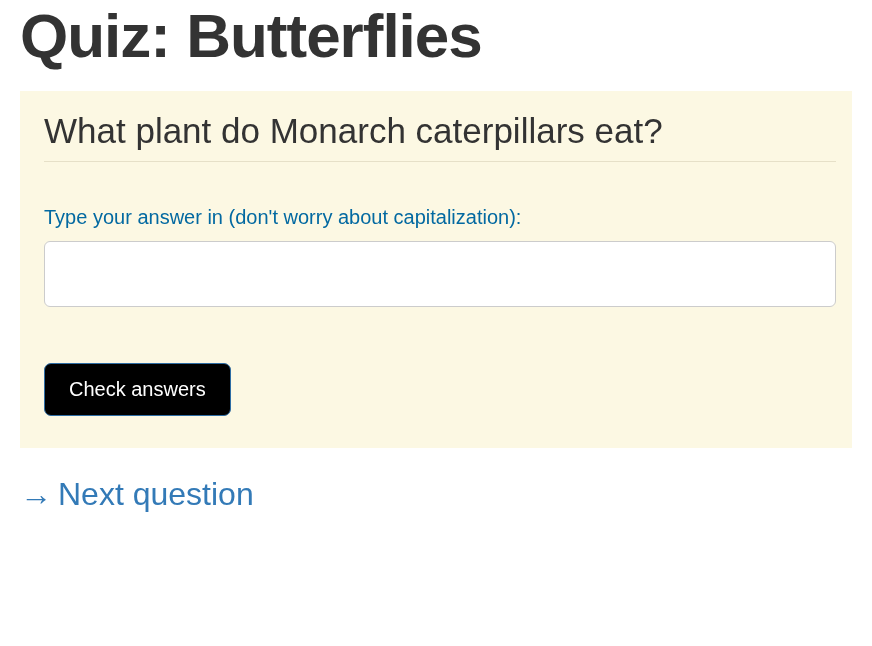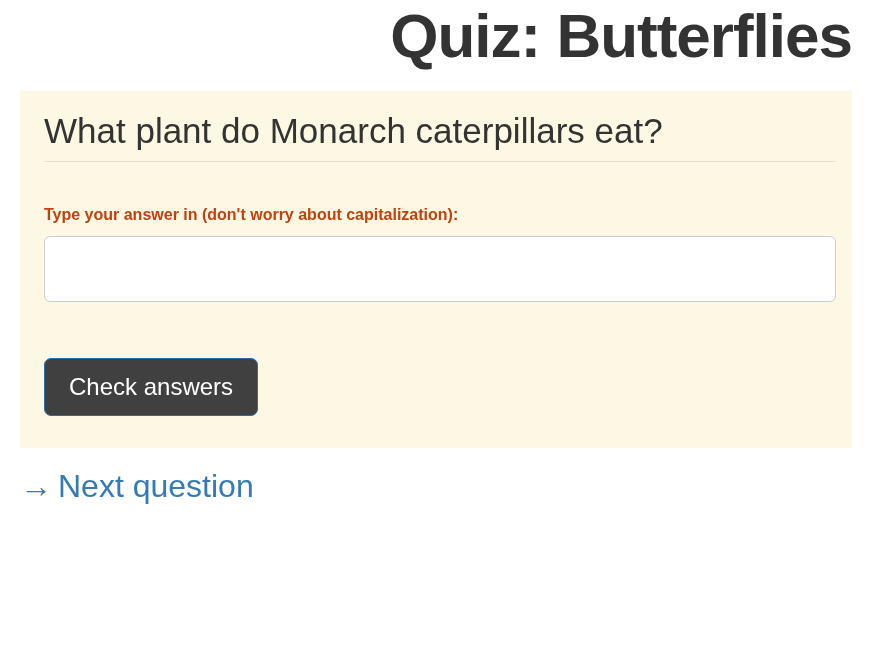--- a/index.html
+++ b/index.html
@@ -15,58 +15,57 @@
       height: 646px;
       overflow: hidden;
     }
     .page-title {
       font-size: 62px;
       font-weight: 700;
       color: #333333;
       letter-spacing: -1px;
       margin-bottom: 20px;
       margin-top: 0;
-      text-align: right;
     }
     .question-panel {
       background: #fcf8e3;
       padding: 20px 16px 32px 24px;
-      margin-bottom: 20px;
+      margin-bottom: 28px;
     }
     .question-text {
       font-size: 35px;
       font-weight: 400;
       color: #333333;
       padding-bottom: 10px;
       border-bottom: 1px solid #e6e0c8;
       margin-bottom: 44px;
     }
     .input-label {
-      font-size: 16px;
-      font-weight: 700;
-      color: #c2410c;
+      font-size: 20px;
+      font-weight: 400;
+      color: #0369a1;
       display: block;
       margin-bottom: 12px;
     }
     .answer-input {
       width: 100%;
       height: 66px;
       font-size: 22px;
       padding: 10px 14px;
       border: 1px solid #cccccc;
       border-radius: 6px;
       background: #ffffff;
       margin-bottom: 56px;
     }
     .check-button {
-      background: #404040;
+      background: #000000;
       color: #ffffff;
       border: 1px solid #2e6da4;
       border-radius: 7px;
-      font-size: 24px;
+      font-size: 20px;
       font-weight: 400;
       padding: 14px 24px;
       cursor: pointer;
     }
     .next-link {
       color: #337ab7;
       font-size: 32px;
       text-decoration: none;
       display: inline-block;
     }

